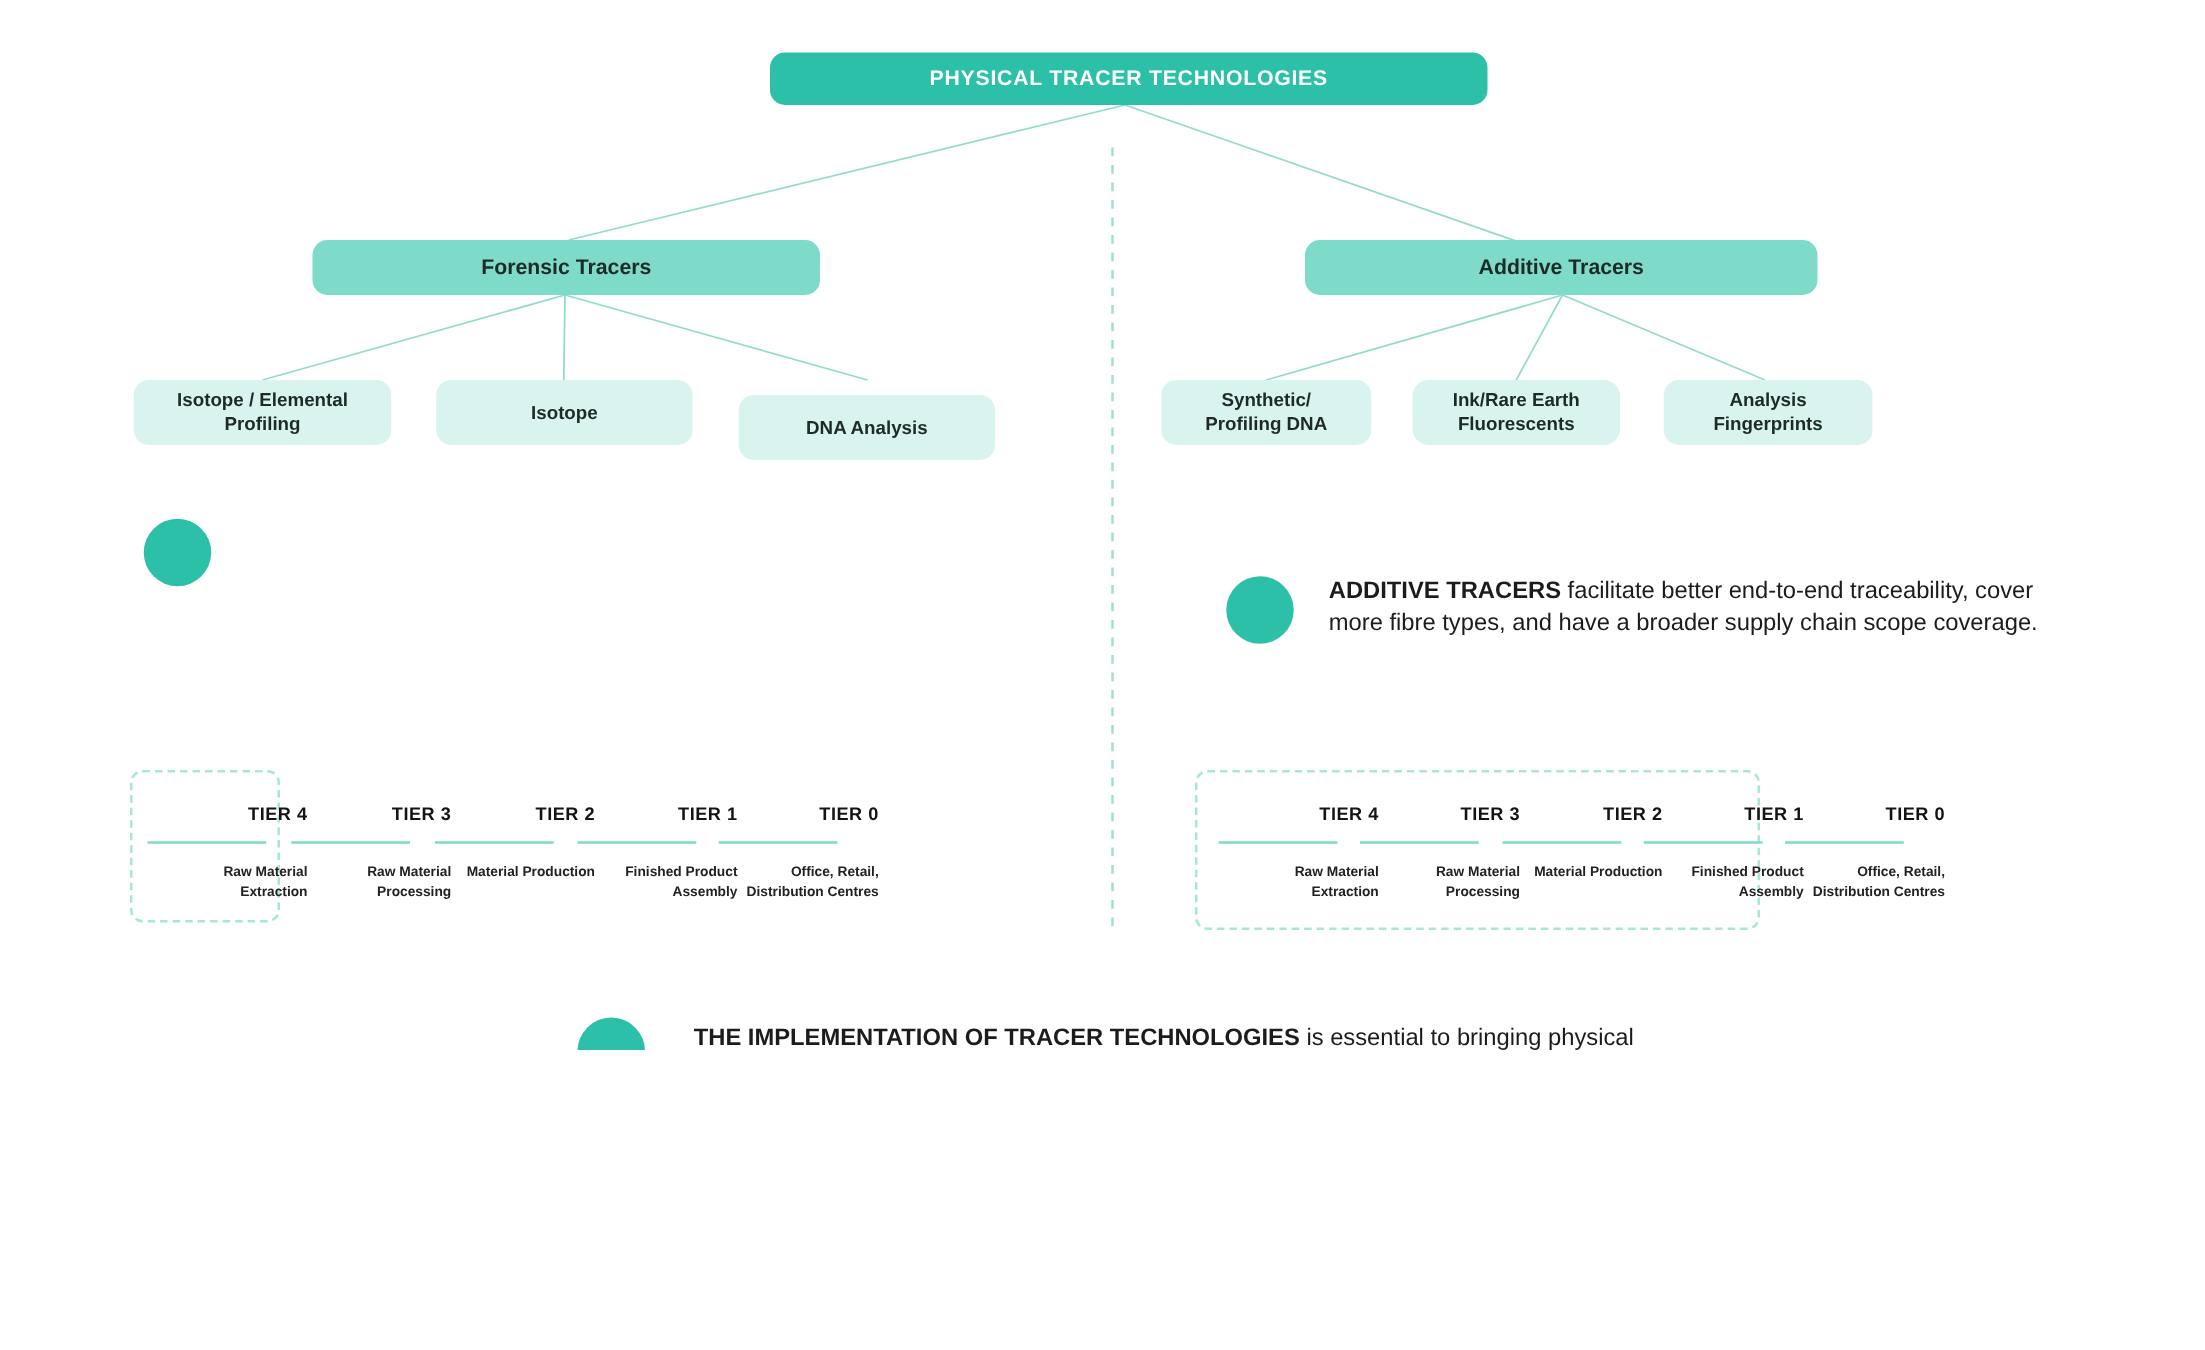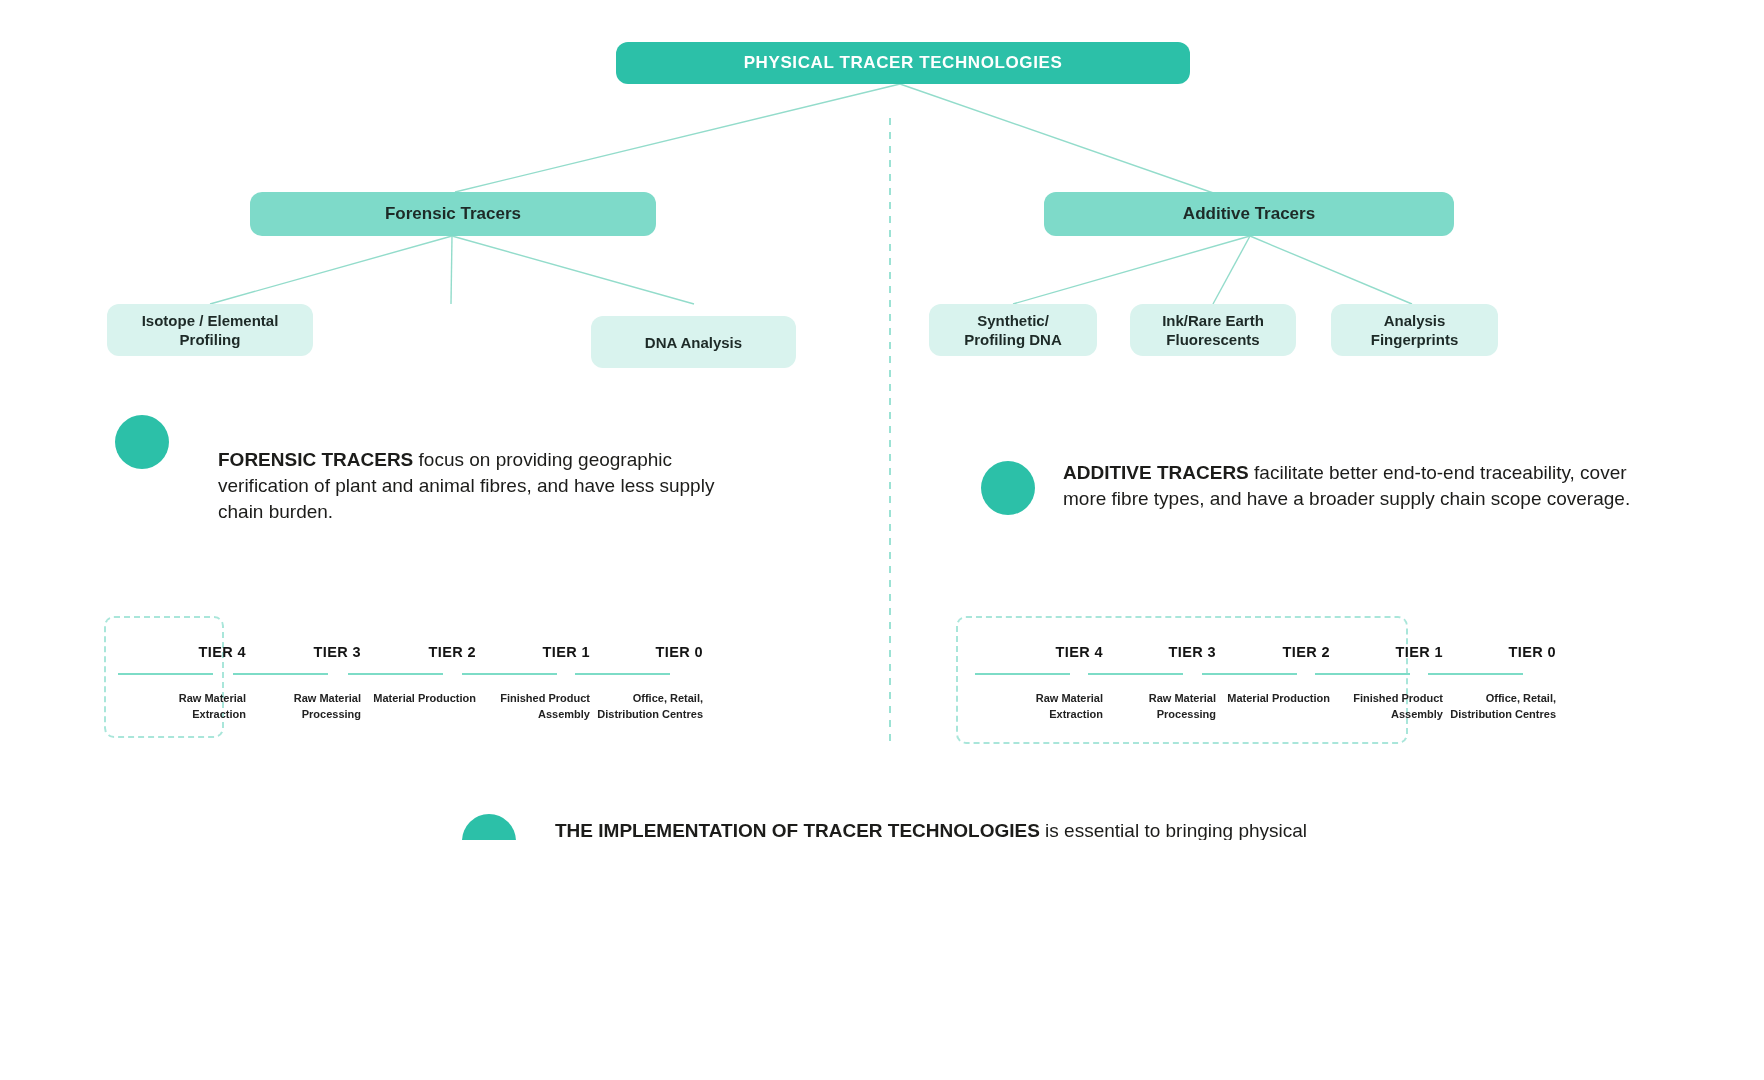--- a/index.html
+++ b/index.html
@@ -58,41 +58,41 @@
     <span>Forensic Tracers</span>
   </div>
   <div class="node branch-node" style="left:1044px;top:192px;width:410px;height:44px;">
     <span>Additive Tracers</span>
   </div>
 
   <div class="node child-node" style="left:107px;top:304px;width:206px;height:52px;text-align:center;">
     <span>Isotope / Elemental
 Profiling</span>
   </div>
+  <div class="node child-node" style="left:349px;top:304px;width:205px;height:52px;">
+    <span>Isotope</span>
+  </div>
   <div class="node child-node" style="left:591px;top:316px;width:205px;height:52px;text-align:center;">
     <span>DNA Analysis</span>
   </div>
 
   <div class="node child-node" style="left:929px;top:304px;width:168px;height:52px;">
     <span>Synthetic/
 Profiling DNA</span>
   </div>
   <div class="node child-node" style="left:1130px;top:304px;width:166px;height:52px;border-radius:13px;">
     <span>Ink/Rare Earth
 Fluorescents</span>
   </div>
   <div class="node child-node" style="left:1331px;top:304px;width:167px;height:52px;">
     <span>Analysis
 Fingerprints</span>
   </div>
 
   <div class="bullet" style="left:115px;top:415px;width:54px;height:54px;"></div>
-  <div class="note" style="left:218px;top:447px;width:540px;">
-    <p><span class="lead">FORENSIC TRACERS</span><span> focus on providing geographic verification of plant and animal fibres, and have less supply chain burden.</span></p>
-  </div>
 
   <div class="bullet" style="left:981px;top:461px;width:54px;height:54px;"></div>
   <div class="note" style="left:1063px;top:460px;width:575px;">
     <p><span class="lead">ADDITIVE TRACERS</span><span> facilitate better end-to-end traceability, cover more fibre types, and have a broader supply chain scope coverage.</span></p>
   </div>
 
   <div class="dash-box" style="left:104px;top:616px;width:120px;height:122px;"></div>
   <div class="tier-col" style="left:118px;top:644px;">
     <div class="tier-label">TIER 4</div>
     <div class="tier-line"></div>

